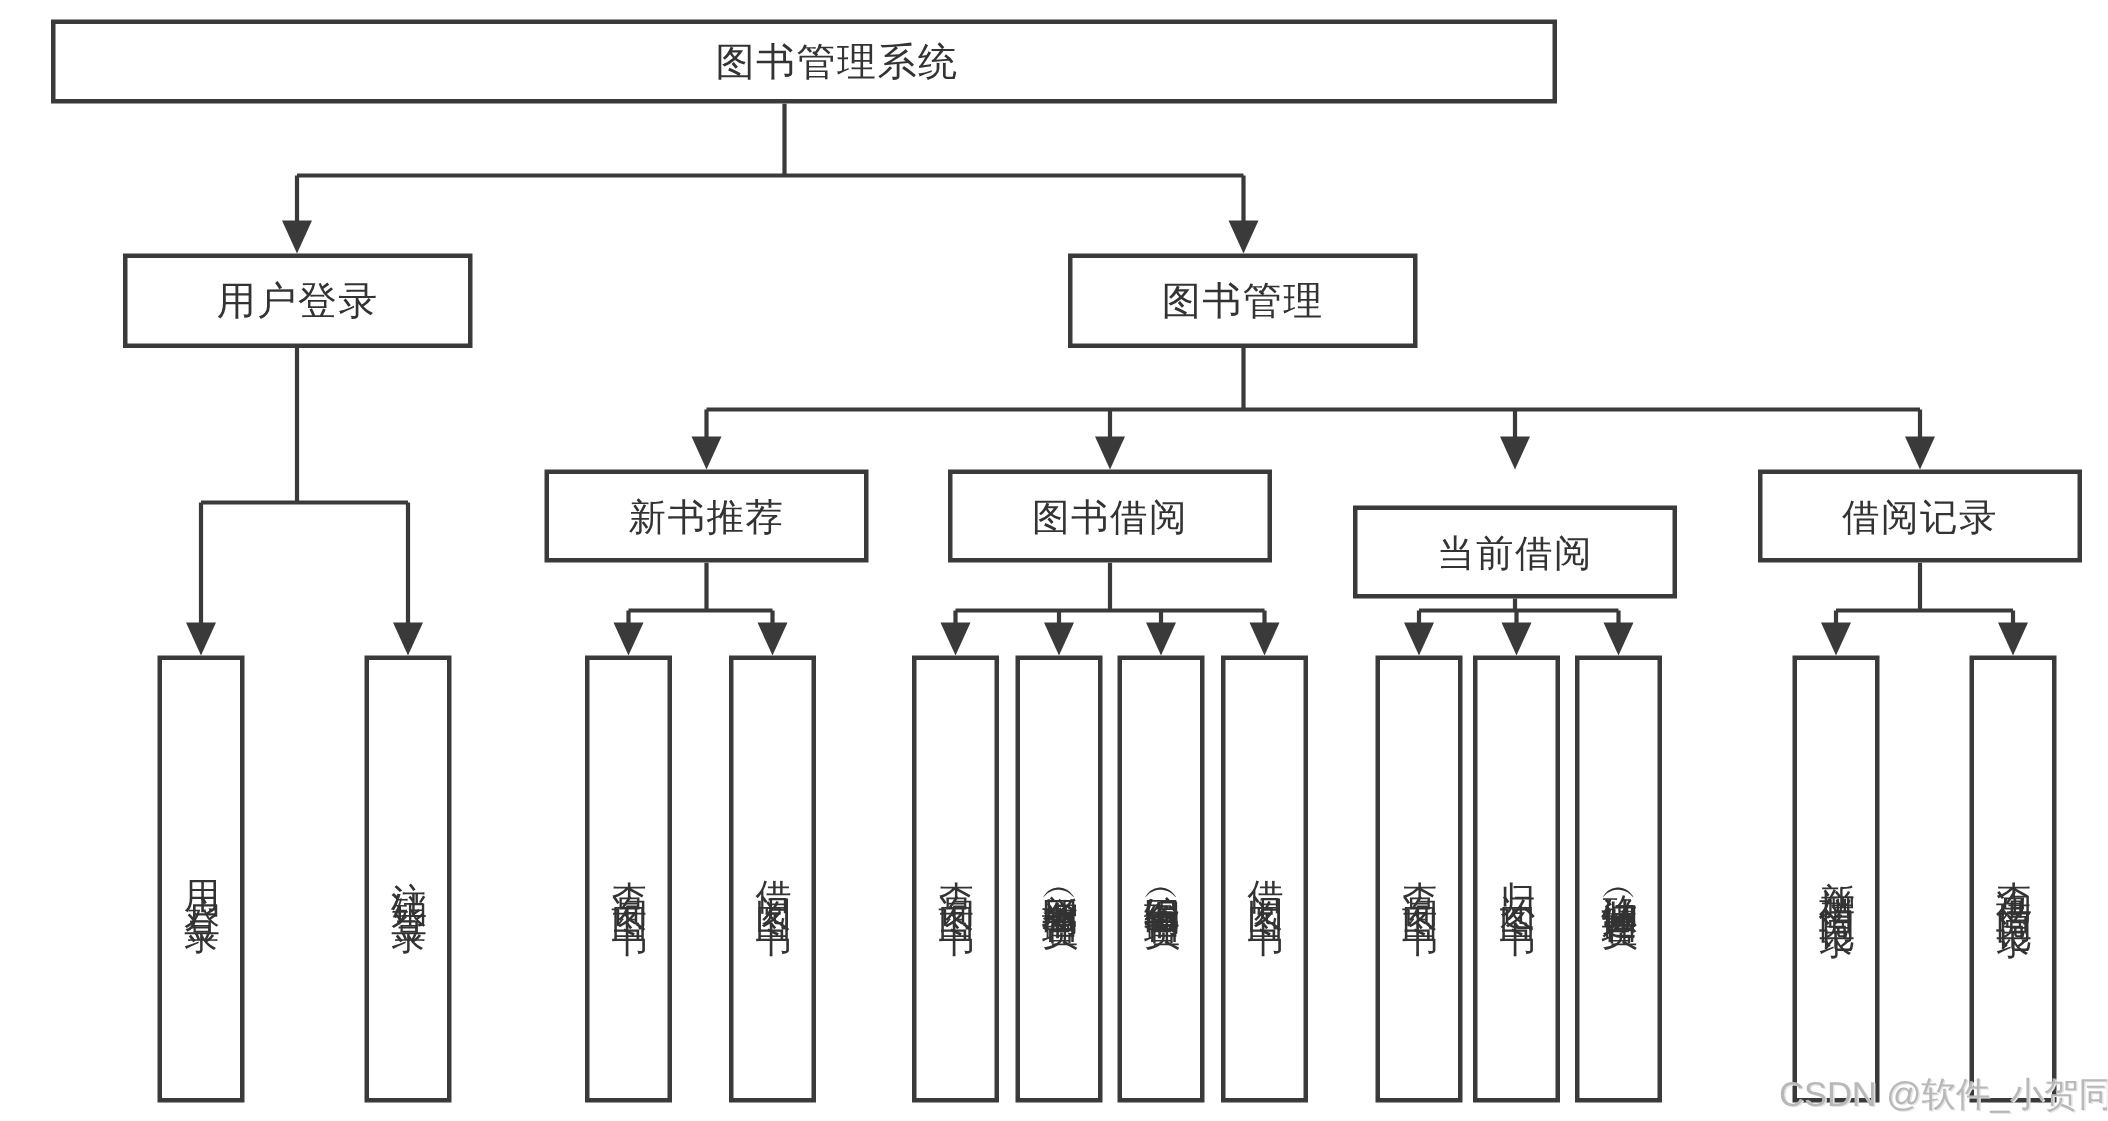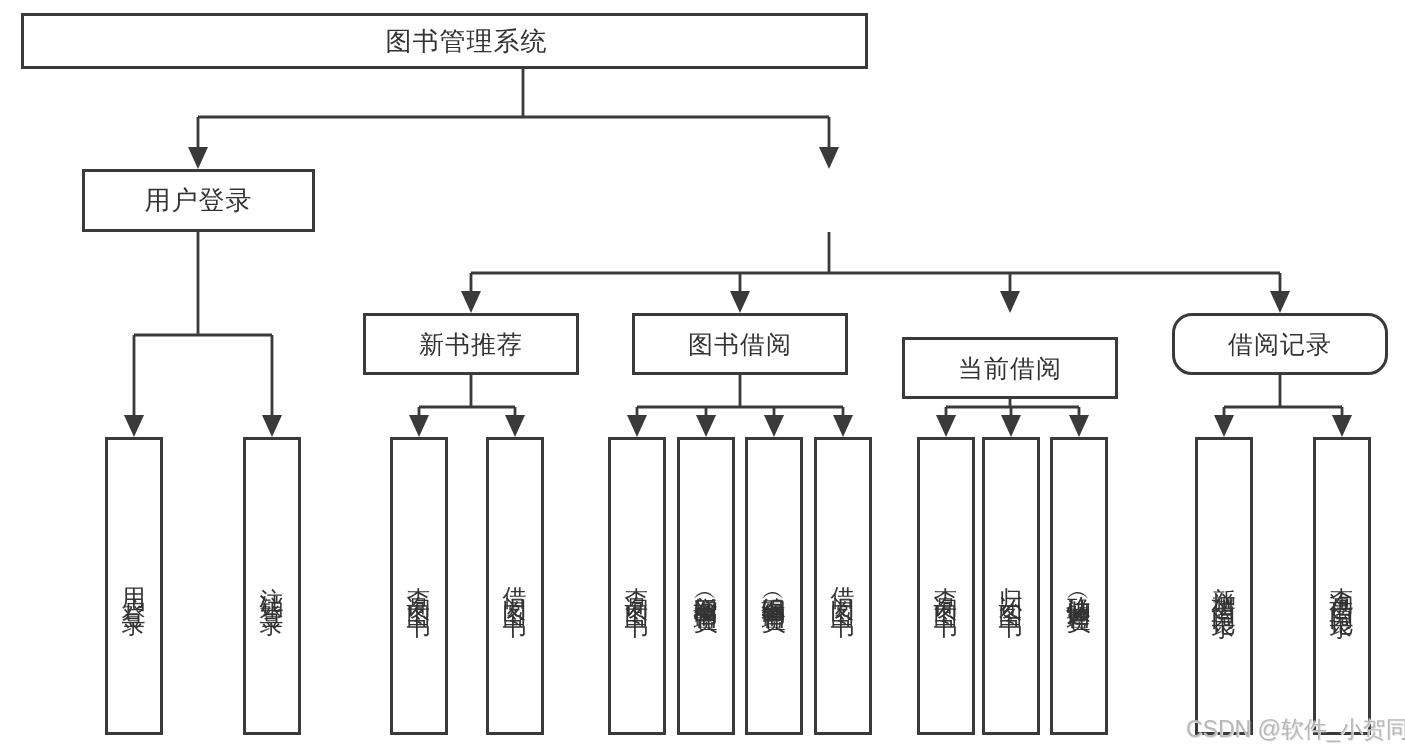--- a/index.html
+++ b/index.html
@@ -13,21 +13,21 @@
   #wires{position:absolute;left:0;top:0;width:1405px;height:747px;}
   .node{
     position:absolute;
     box-sizing:border-box;
     background:#ffffff;
     border:3px solid #3a3a3a;
     display:flex;align-items:center;justify-content:center;
     color:#333333;
   }
   .h-node{font-size:26px;letter-spacing:1px;}
-  .root-node{left:21px;top:13px;width:847px;height:56px;padding-left:44px;}
+  .root-node{left:34px;top:13px;width:1004px;height:56px;padding-left:44px;}
   .lv2{top:169px;width:233px;height:63px;}
   .lv3{top:313px;width:216px;height:62px;font-size:25px;}
   .leaf{
     top:437px;width:58px;height:298px;
   }
   .leaf .vtext{
     writing-mode:vertical-rl;
     text-orientation:mixed;
     font-size:24px;
     line-height:1.05;
@@ -98,31 +98,34 @@
     </g>
   </svg>
 
   <div class="node h-node root-node">
     <span>图书管理系统</span>
   </div>
 
   <div class="node h-node lv2" style="left:82px;">
     <span>用户登录</span>
   </div>
+  <div class="node h-node lv2" style="left:712px;">
+    <span>图书管理</span>
+  </div>
 
   <div class="node h-node lv3" style="left:363px;">
     <span>新书推荐</span>
   </div>
   <div class="node h-node lv3" style="left:632px;">
     <span>图书借阅</span>
   </div>
   <div class="node h-node lv3" style="left:902px;margin-top:24px;">
     <span>当前借阅</span>
   </div>
-  <div class="node h-node lv3" style="left:1172px;border-radius:20px;">
+  <div class="node h-node lv3" style="left:1172px;">
     <span>借阅记录</span>
   </div>
 
   <div class="node leaf" style="left:105px;">
     <span class="vtext ls4">用户登录</span>
   </div>
   <div class="node leaf" style="left:243px;">
     <span class="vtext ls4">注销登录</span>
   </div>
 

